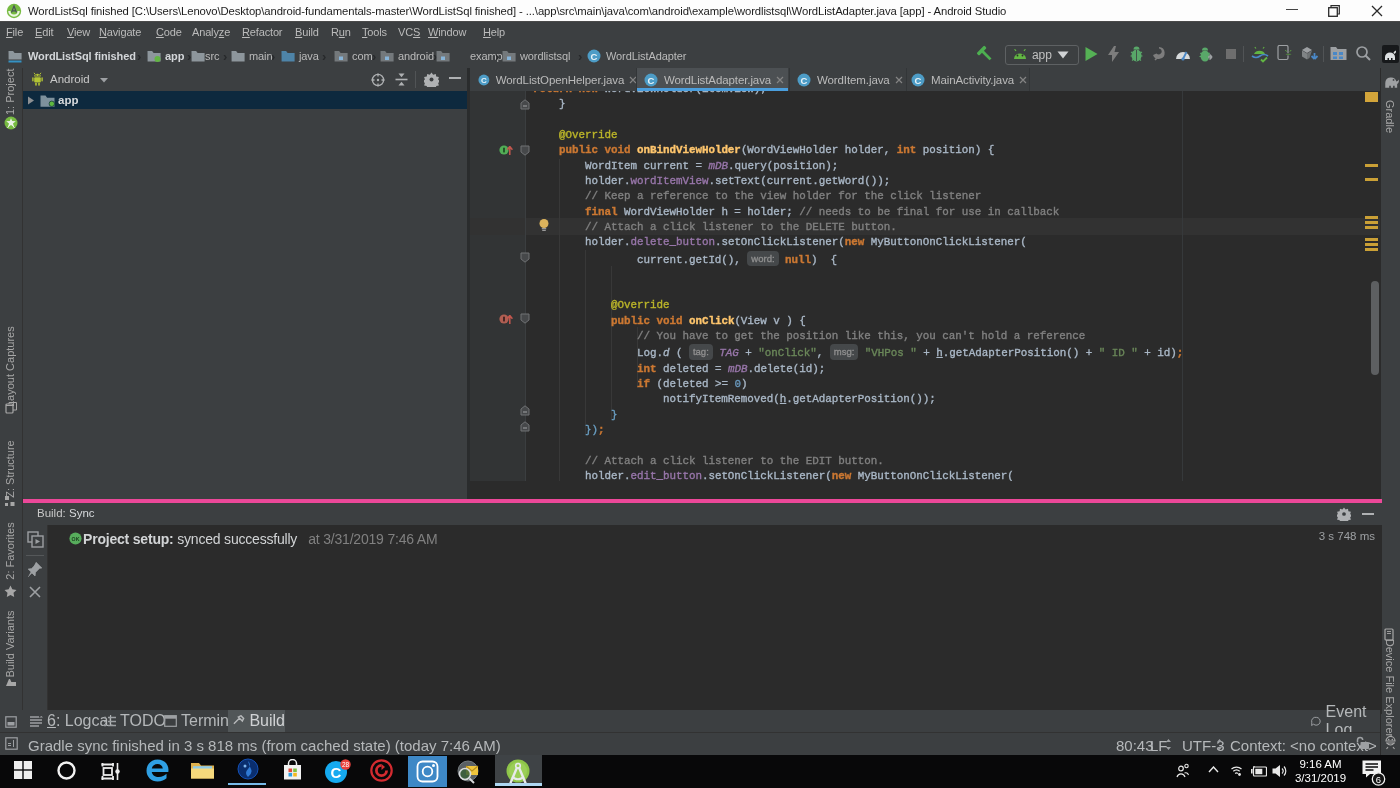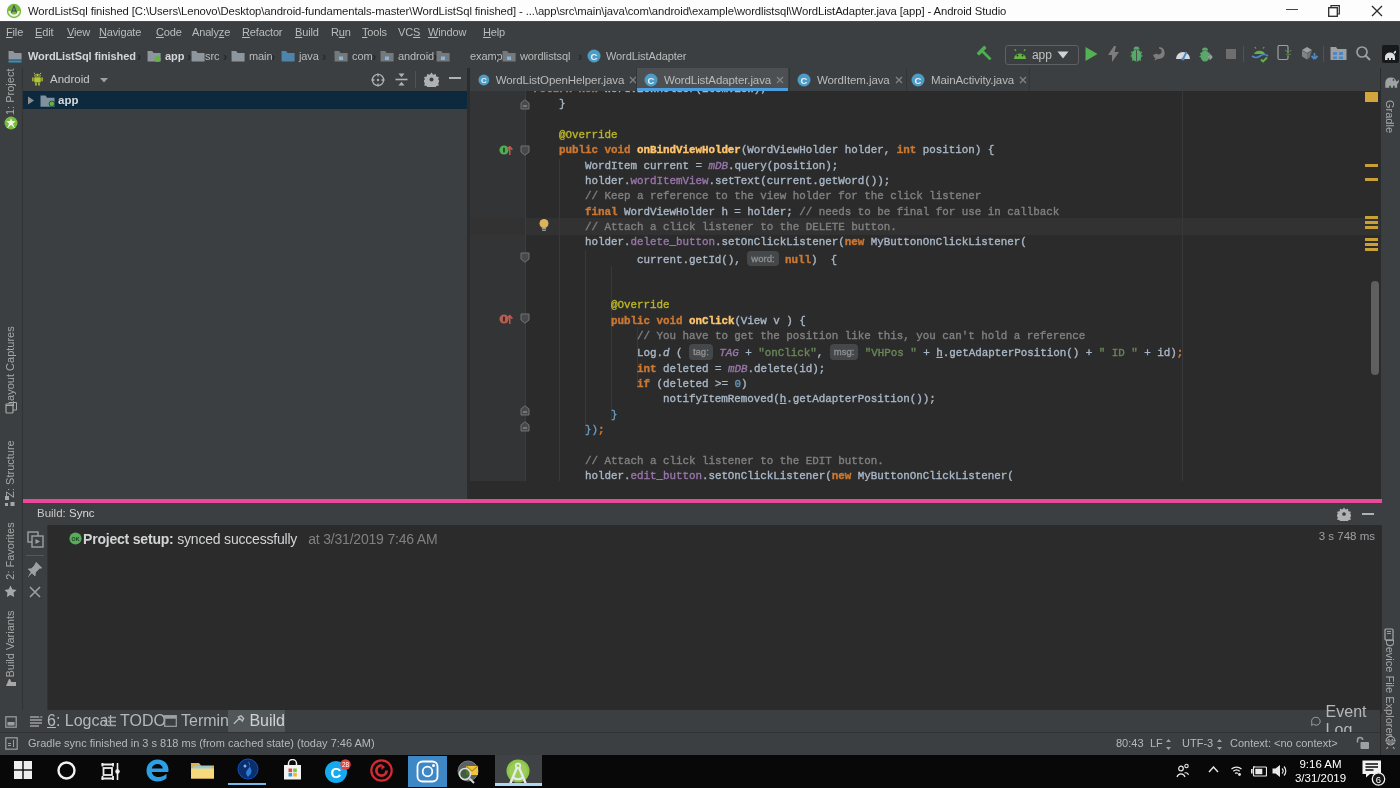--- a/index.html
+++ b/index.html
@@ -49,21 +49,21 @@
   
   #rstripe{left:1380px;top:68px;width:20px;height:687px;background:#3c3f41;border-left:1px solid #2b2b2b;}
   
   #build{left:23px;top:499px;width:1359px;height:211px;background:#2b2b2b;border-top:4px solid #ec4899;}
   #bheader{left:0;top:0;width:1359px;height:22px;background:#3c3f41;color:#c8c8c8;font-size:11.5px;}
   #btools{left:0;top:22px;width:24px;height:189px;background:#3c3f41;border-right:1px solid #323232;}
   
   #bottombar{left:0;top:710px;width:1380px;height:22px;background:#3c3f41;color:#b5b8ba;font-size:16px;}
   .bwb{position:absolute;top:0;height:22px;display:flex;align-items:center;}
   
-  #statusbar{left:0;top:732px;width:1380px;height:23px;background:#3c3f41;border-top:1px solid #323232;color:#b5b8ba;font-size:11px;}
+  #statusbar{left:0;top:732px;width:1380px;height:23px;background:#3c3f41;border-top:1px solid #323232;color:#b5b8ba;font-size:15px;}
   
   #taskbar{left:0;top:755px;width:1400px;height:33px;background:#080809;color:#fff;}
 </style></head>
 <body>
 <div class="abs" id="titlebar">
   <svg class="abs" style="left:6px;top:3px" width="16" height="16" viewBox="0 0 16 16">
       <circle cx="8" cy="8" r="7.2" fill="#77bb41"></circle>
       <path d="M8 13.8 a5.8 5.8 0 0 0 5.8-5.8 l-2.3 0 a3.5 3.5 0 0 1 -7 0 l-2.3 0 a5.8 5.8 0 0 0 5.8 5.8" fill="#fff" opacity="0.85"></path>
       <path d="M5.5 9.5 L8 3 L10.5 9.5 M6.5 7.8 h3" stroke="#4a525a" stroke-width="1.2" fill="none"></path>
     </svg>

